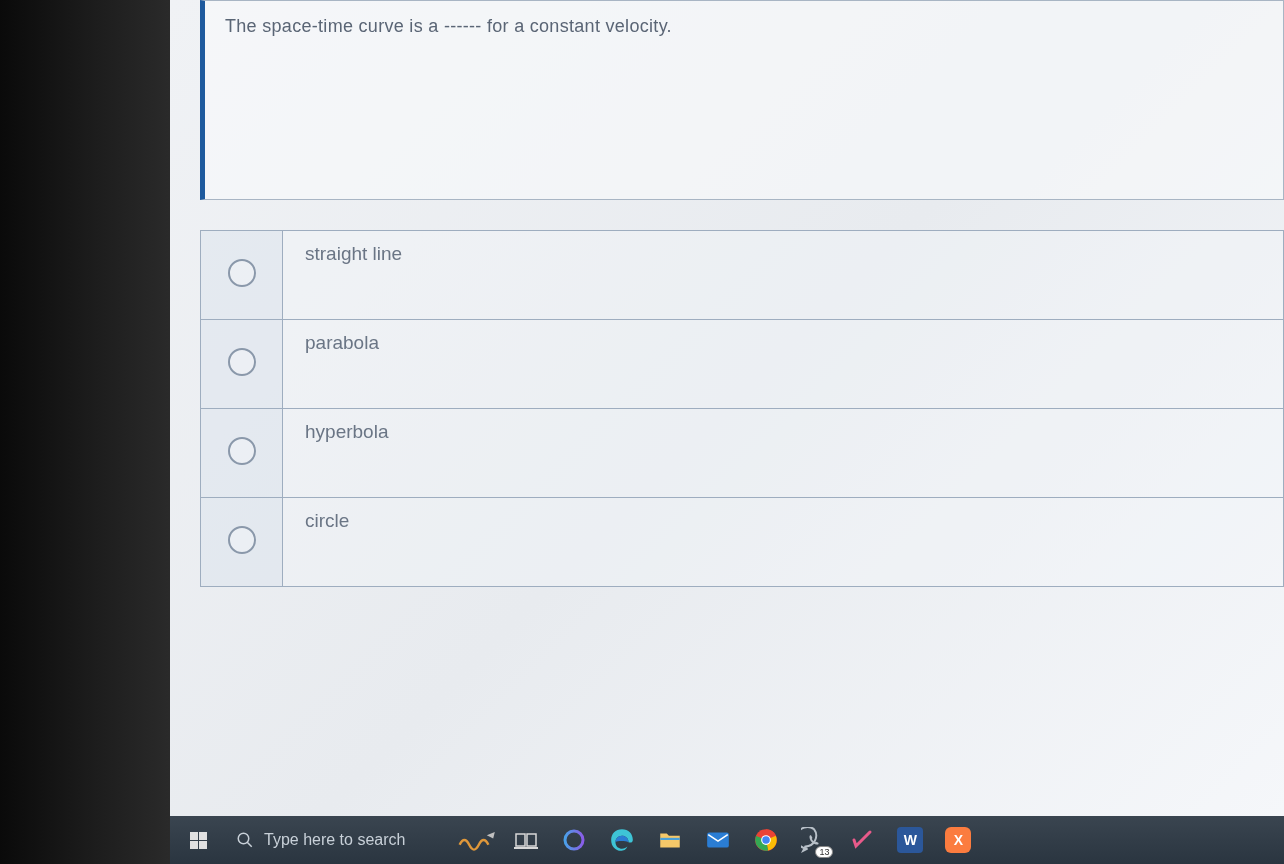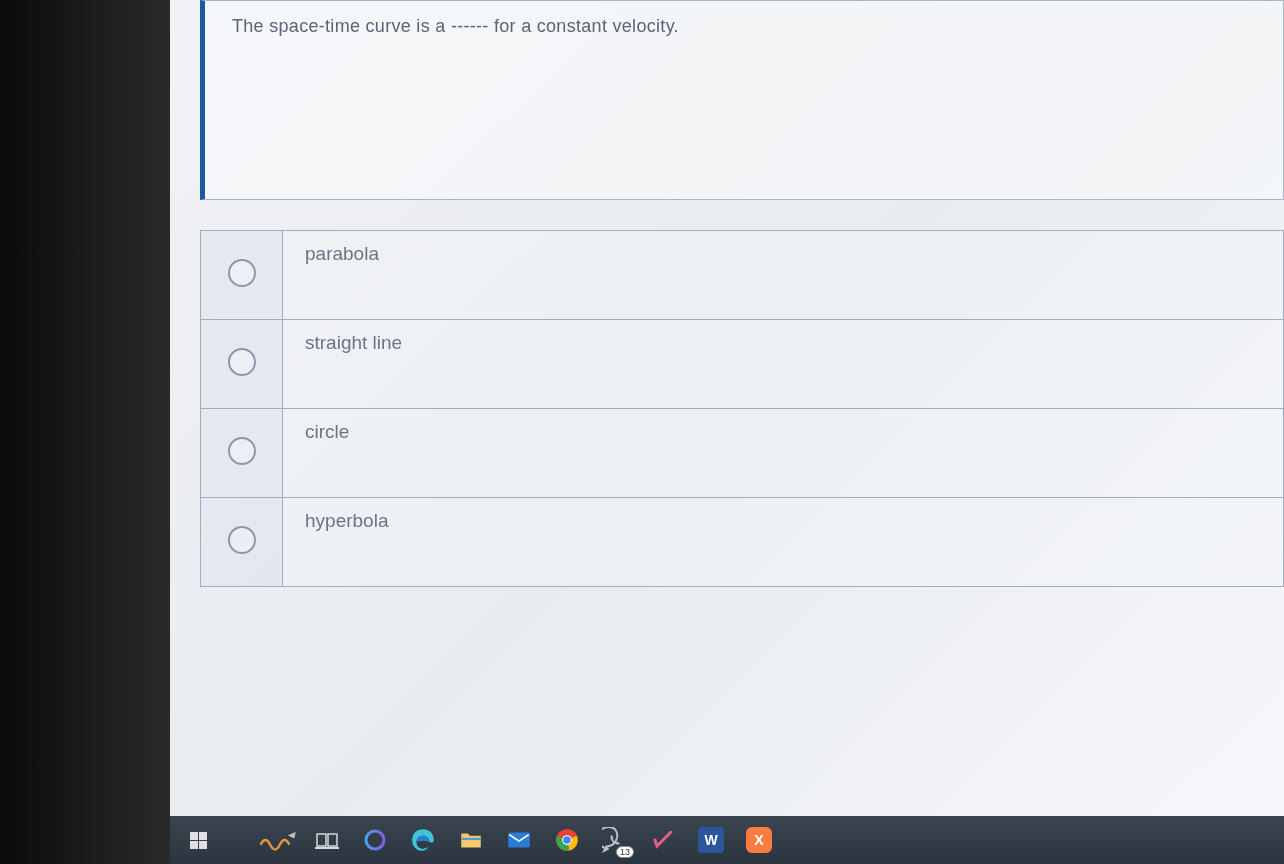--- a/index.html
+++ b/index.html
@@ -26,21 +26,20 @@
       border-left: 5px solid #1e5a9e;
       padding: 15px 20px 100px 20px;
       background: rgba(248, 250, 252, 0.6);
       min-height: 200px;
     }
     .question-text {
       color: #5a6575;
       font-size: 18px;
       font-weight: 400;
       letter-spacing: 0.3px;
-      margin-left: 7px;
     }
     .options-section {
       margin-left: 30px;
       margin-right: 0;
     }
     .options-header {
       font-weight: 700;
       color: #3a4555;
       font-size: 18px;
       margin-bottom: 8px;
@@ -169,54 +168,61 @@
     <div class="question-text">The space-time curve is a ------ for a constant velocity.</div>
   </div>
 
   <div class="options-section">
     <table class="options-table">
       <tbody>
           <tr class="option-row">
         <td class="radio-cell">
           <span class="radio-circle"></span>
         </td>
+        <td class="label-cell">straight line</td>
+      </tr>
+      <tr class="option-row">
+        <td class="radio-cell">
+          <span class="radio-circle"></span>
+        </td>
         <td class="label-cell">parabola</td>
       </tr>
       <tr class="option-row">
         <td class="radio-cell">
           <span class="radio-circle"></span>
         </td>
-        <td class="label-cell">straight line</td>
+        <td class="label-cell">hyperbola</td>
       </tr>
       <tr class="option-row">
         <td class="radio-cell">
           <span class="radio-circle"></span>
         </td>
         <td class="label-cell">circle</td>
-      </tr>
-      <tr class="option-row">
-        <td class="radio-cell">
-          <span class="radio-circle"></span>
-        </td>
-        <td class="label-cell">hyperbola</td>
       </tr>
     </tbody>
       </table>
   </div>
 
 </div>
 
 <div class="taskbar">
   <div class="start-button">
     <div class="win-logo">
       <span></span>
         <span></span>
         <span></span>
         <span></span>
     </div>
+  </div>
+  <div class="search-box">
+    <svg class="search-icon-svg" viewBox="0 0 24 24" fill="none" stroke="#c8d0d8" stroke-width="2">
+      <circle cx="10" cy="10" r="7"></circle>
+        <line x1="21" y1="21" x2="15" y2="15"></line>
+    </svg>
+    <span>Type here to search</span>
   </div>
 
   <div class="taskbar-icons">
     <div class="tb-icon">
       <svg width="40" height="24" viewBox="0 0 50 24">
         <path class="pen-squiggle" d="M2 18 Q 8 6, 14 18 T 26 18 T 38 18"></path>
         <path d="M36 6 L46 2 L44 10 Z" fill="#c0c0c0"></path>
       </svg>
     </div>
     <div class="tb-icon">

